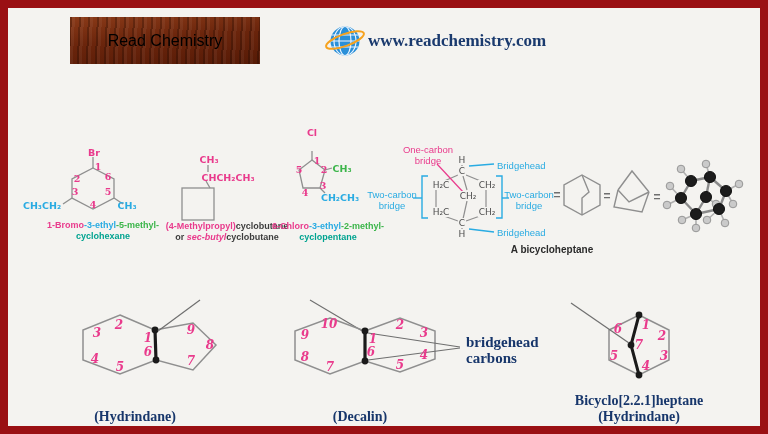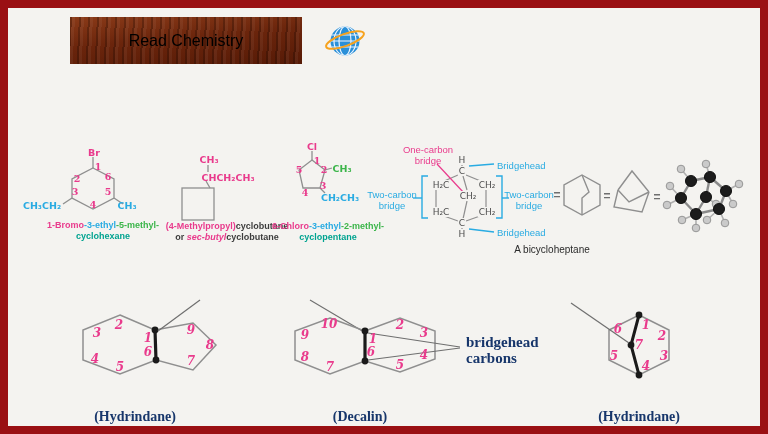--- a/index.html
+++ b/index.html
@@ -13,26 +13,26 @@
   .pink{color:#e93a8c}.cyan{color:#29abe2}.green{color:#3bb54a}
   .teal{color:#00a390}.dark{color:#3d3d3d}
   
   .chem{font-family:"DejaVu Sans",sans-serif;font-weight:bold;font-size:9.5px;}
   .num{font-family:"DejaVu Serif",serif;font-weight:bold;font-size:9.5px;color:#e93a8c;}
   .numb{font-family:"DejaVu Serif",serif;font-weight:bold;font-style:italic;font-size:12px;color:#e93a8c;}
   .nm{font-size:9px;font-weight:bold;}
   .atom{font-family:"DejaVu Sans",sans-serif;font-size:9px;color:#4d4d4d;background:#f4f3f0;padding:0 1px;}
   .dlab{font-size:9.5px;}
   .eq{font-size:12px;font-weight:bold;color:#6f6f6f;}
-  .cap{font-size:10px;font-weight:normal;color:#2b2b2b;}
+  .cap{font-size:10px;font-weight:bold;color:#2b2b2b;}
   .scap{font-family:"Liberation Serif",serif;font-weight:bold;font-size:14px;color:#17366b;}
   .bhlab{font-family:"Liberation Serif",serif;font-weight:bold;font-size:15px;color:#17366b;}
   .url{font-family:"Liberation Serif",serif;font-weight:bold;font-size:17px;color:#1a3a6e;}
   
-  .logo{position:absolute;left:62px;top:9px;width:232px;height:47px;
+  .logo{position:absolute;left:62px;top:9px;width:190px;height:47px;
     display:flex;align-items:center;justify-content:center;
     background:
       repeating-linear-gradient(93deg,rgba(0,0,0,.22) 0 2px,rgba(255,255,255,.05) 2px 5px,transparent 5px 9px),
       linear-gradient(175deg,#8a3a18 0%,#6b250c 45%,#561a06 100%);
     clip-path:polygon(2% 30%,7% 10%,16% 20%,26% 4%,38% 14%,50% 2%,62% 12%,74% 5%,85% 16%,94% 8%,99% 30%,96% 48%,99% 66%,93% 88%,82% 80%,70% 94%,57% 84%,44% 95%,30% 86%,18% 96%,8% 84%,2% 92%,4% 62%;}
   .logo span{font-family:"Liberation Serif",serif;font-size:27px;color:#f0cd1f;
     text-shadow:1px 1px 1px #2e0d02, 2px 2px 2px rgba(0,0,0,.5);}
   svg{position:absolute;left:0;top:0;}
 </style>
 </head>
@@ -188,20 +188,21 @@
     <circle cx="631" cy="307" r="3.4" fill="#1a1a1a"></circle>
     <circle cx="623" cy="337" r="3.4" fill="#1a1a1a"></circle>
     <circle cx="631" cy="367" r="3.4" fill="#1a1a1a"></circle>
     <line x1="563" y1="295" x2="621" y2="335" stroke="#6f6f6f" stroke-width="1.2"></line>
   </svg>
 
   
   <div class="logo">
     <span>Read Chemistry</span>
   </div>
+  <span class="tl url" style="left:360px;top:33px">www.readchemistry.com</span>
 
   
   
 
   
   <span class="t chem pink" style="left:86px;top:144px">Br</span>
   <span class="t num" style="left:90px;top:158px">1</span>
   <span class="t num" style="left:69px;top:170px">2</span>
   <span class="t num" style="left:67px;top:183px">3</span>
   <span class="t num" style="left:85px;top:196px">4</span>
@@ -212,21 +213,21 @@
   <span class="t nm" style="left:95px;top:217px"><span class="pink">1-Bromo</span><span class="cyan">-3-ethyl</span><span class="green">-5-methyl-</span></span>
   <span class="t nm teal" style="left:95px;top:228px">cyclohexane</span>
 
   
   <span class="t chem pink" style="left:201px;top:151px">CH₃</span>
   <span class="t chem pink" style="left:220px;top:169px">CHCH₂CH₃</span>
   <span class="t nm" style="left:219px;top:218px"><span class="pink">(4-Methylpropyl)</span><span class="dark">cyclobutane</span></span>
   <span class="t nm" style="left:219px;top:229px"><span class="dark">or </span><span class="pink" style="font-style:italic">sec-butyl</span><span class="dark">cyclobutane</span></span>
 
   
-  <span class="t chem pink" style="left:304px;top:138px">Cl</span>
+  <span class="t chem pink" style="left:304px;top:124px">Cl</span>
   <span class="t num" style="left:309px;top:152px">1</span>
   <span class="t num" style="left:316px;top:161px">2</span>
   <span class="t num" style="left:315px;top:177px">3</span>
   <span class="t num" style="left:297px;top:184px">4</span>
   <span class="t num" style="left:291px;top:161px">5</span>
   <span class="t chem green" style="left:334px;top:160px">CH₃</span>
   <span class="t chem cyan" style="left:332px;top:189px">CH₂CH₃</span>
   <span class="t nm" style="left:320px;top:218px"><span class="pink">6-Chloro</span><span class="cyan">-3-ethyl</span><span class="green">-2-methyl-</span></span>
   <span class="t nm teal" style="left:320px;top:229px">cyclopentane</span>
 
@@ -285,15 +286,16 @@
   <span class="t scap" style="left:352px;top:409px">(Decalin)</span>
 
   
   <span class="t numb" style="left:638px;top:317px">1</span>
   <span class="t numb" style="left:654px;top:328px">2</span>
   <span class="t numb" style="left:656px;top:348px">3</span>
   <span class="t numb" style="left:638px;top:358px">4</span>
   <span class="t numb" style="left:606px;top:348px">5</span>
   <span class="t numb" style="left:610px;top:321px">6</span>
   <span class="t numb" style="left:631px;top:337px">7</span>
+  <span class="t scap" style="left:631px;top:393px">Bicyclo[2.2.1]heptane</span>
   <span class="t scap" style="left:631px;top:409px">(Hydrindane)</span>
 
 </div>
 
 </body></html>

